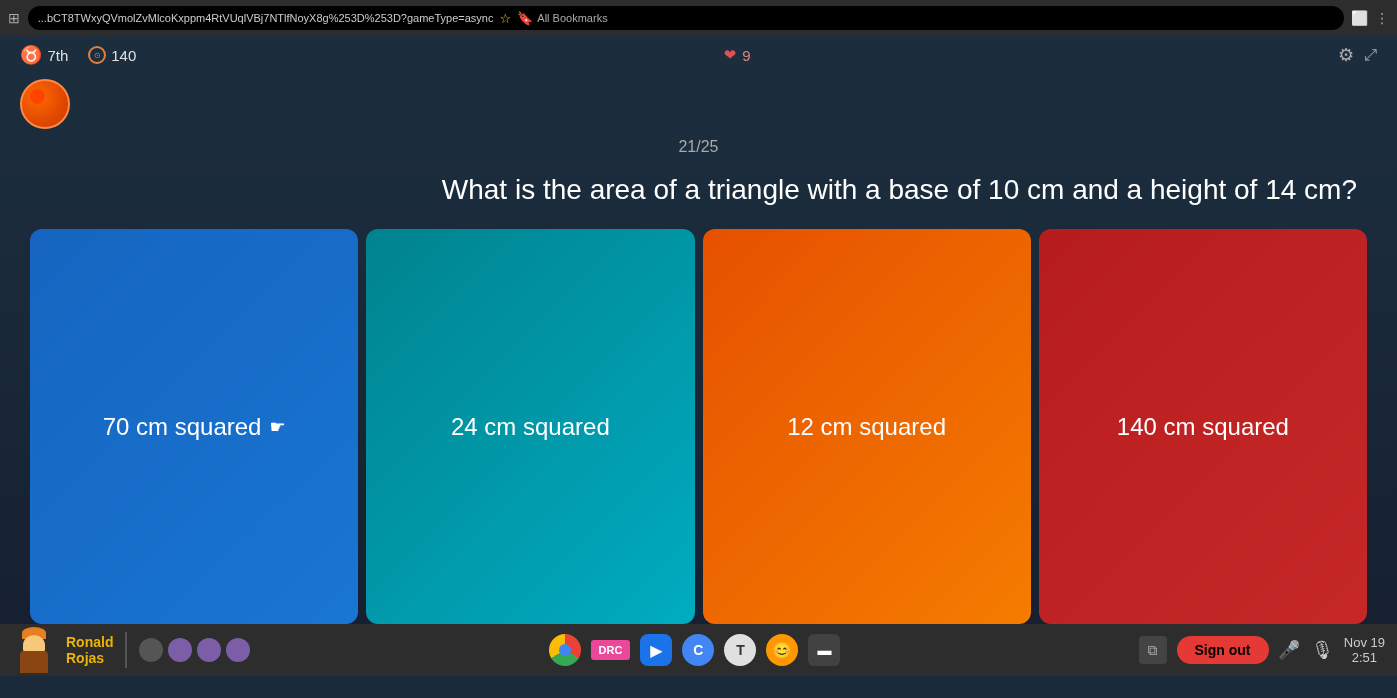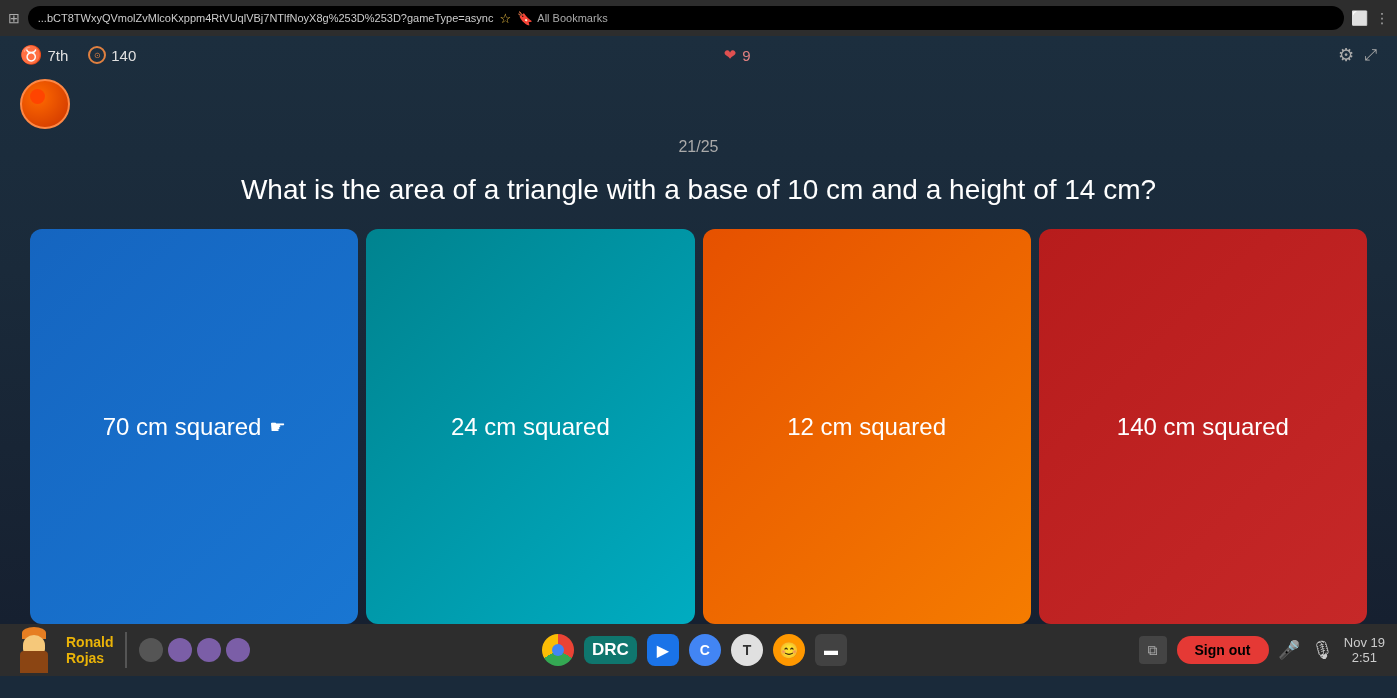--- a/index.html
+++ b/index.html
@@ -151,20 +151,21 @@
     
     .question-container {
       text-align: center;
       padding: 10px 40px 20px;
     }
     .question-text {
       color: #ffffff;
       font-size: 28px;
       font-weight: 400;
       line-height: 1.4;
+      text-align: right;
     }
 
     
     .answers-container {
       display: flex;
       flex-direction: row;
       gap: 8px;
       padding: 0 30px;
       flex: 1;
       align-items: stretch;
@@ -421,21 +422,21 @@
       <div class="dot purple"></div>
       <div class="dot purple"></div>
       <div class="dot purple"></div>
     </div>
   </div>
 
   <div class="taskbar-center">
 
     <div class="chrome-btn"></div>
 
-    <div style="background:#0f766e;color:white;padding:4px 8px;border-radius:8px;font-size:17px;font-weight:bold;">DRC</div>
+    <div style="background:#ec4899;color:white;padding:4px 8px;border-radius:3px;font-size:11px;font-weight:bold;">DRC</div>
 
     <div style="width:32px;height:32px;border-radius:8px;background:#1a73e8;display:flex;align-items:center;justify-content:center;font-size:16px;color:white;">▶</div>
 
     <div style="width:32px;height:32px;border-radius:50%;background:#4285f4;display:flex;align-items:center;justify-content:center;font-size:14px;color:white;font-weight:bold;">C</div>
 
     <div style="width:32px;height:32px;border-radius:50%;background:#e0e0e0;display:flex;align-items:center;justify-content:center;font-size:14px;color:#333;font-weight:bold;">T</div>
 
     <div style="width:32px;height:32px;border-radius:50%;background:#ff9800;display:flex;align-items:center;justify-content:center;font-size:16px;">😊</div>
 
     <div style="width:32px;height:32px;border-radius:6px;background:#424242;display:flex;align-items:center;justify-content:center;font-size:14px;color:white;">▬</div>

